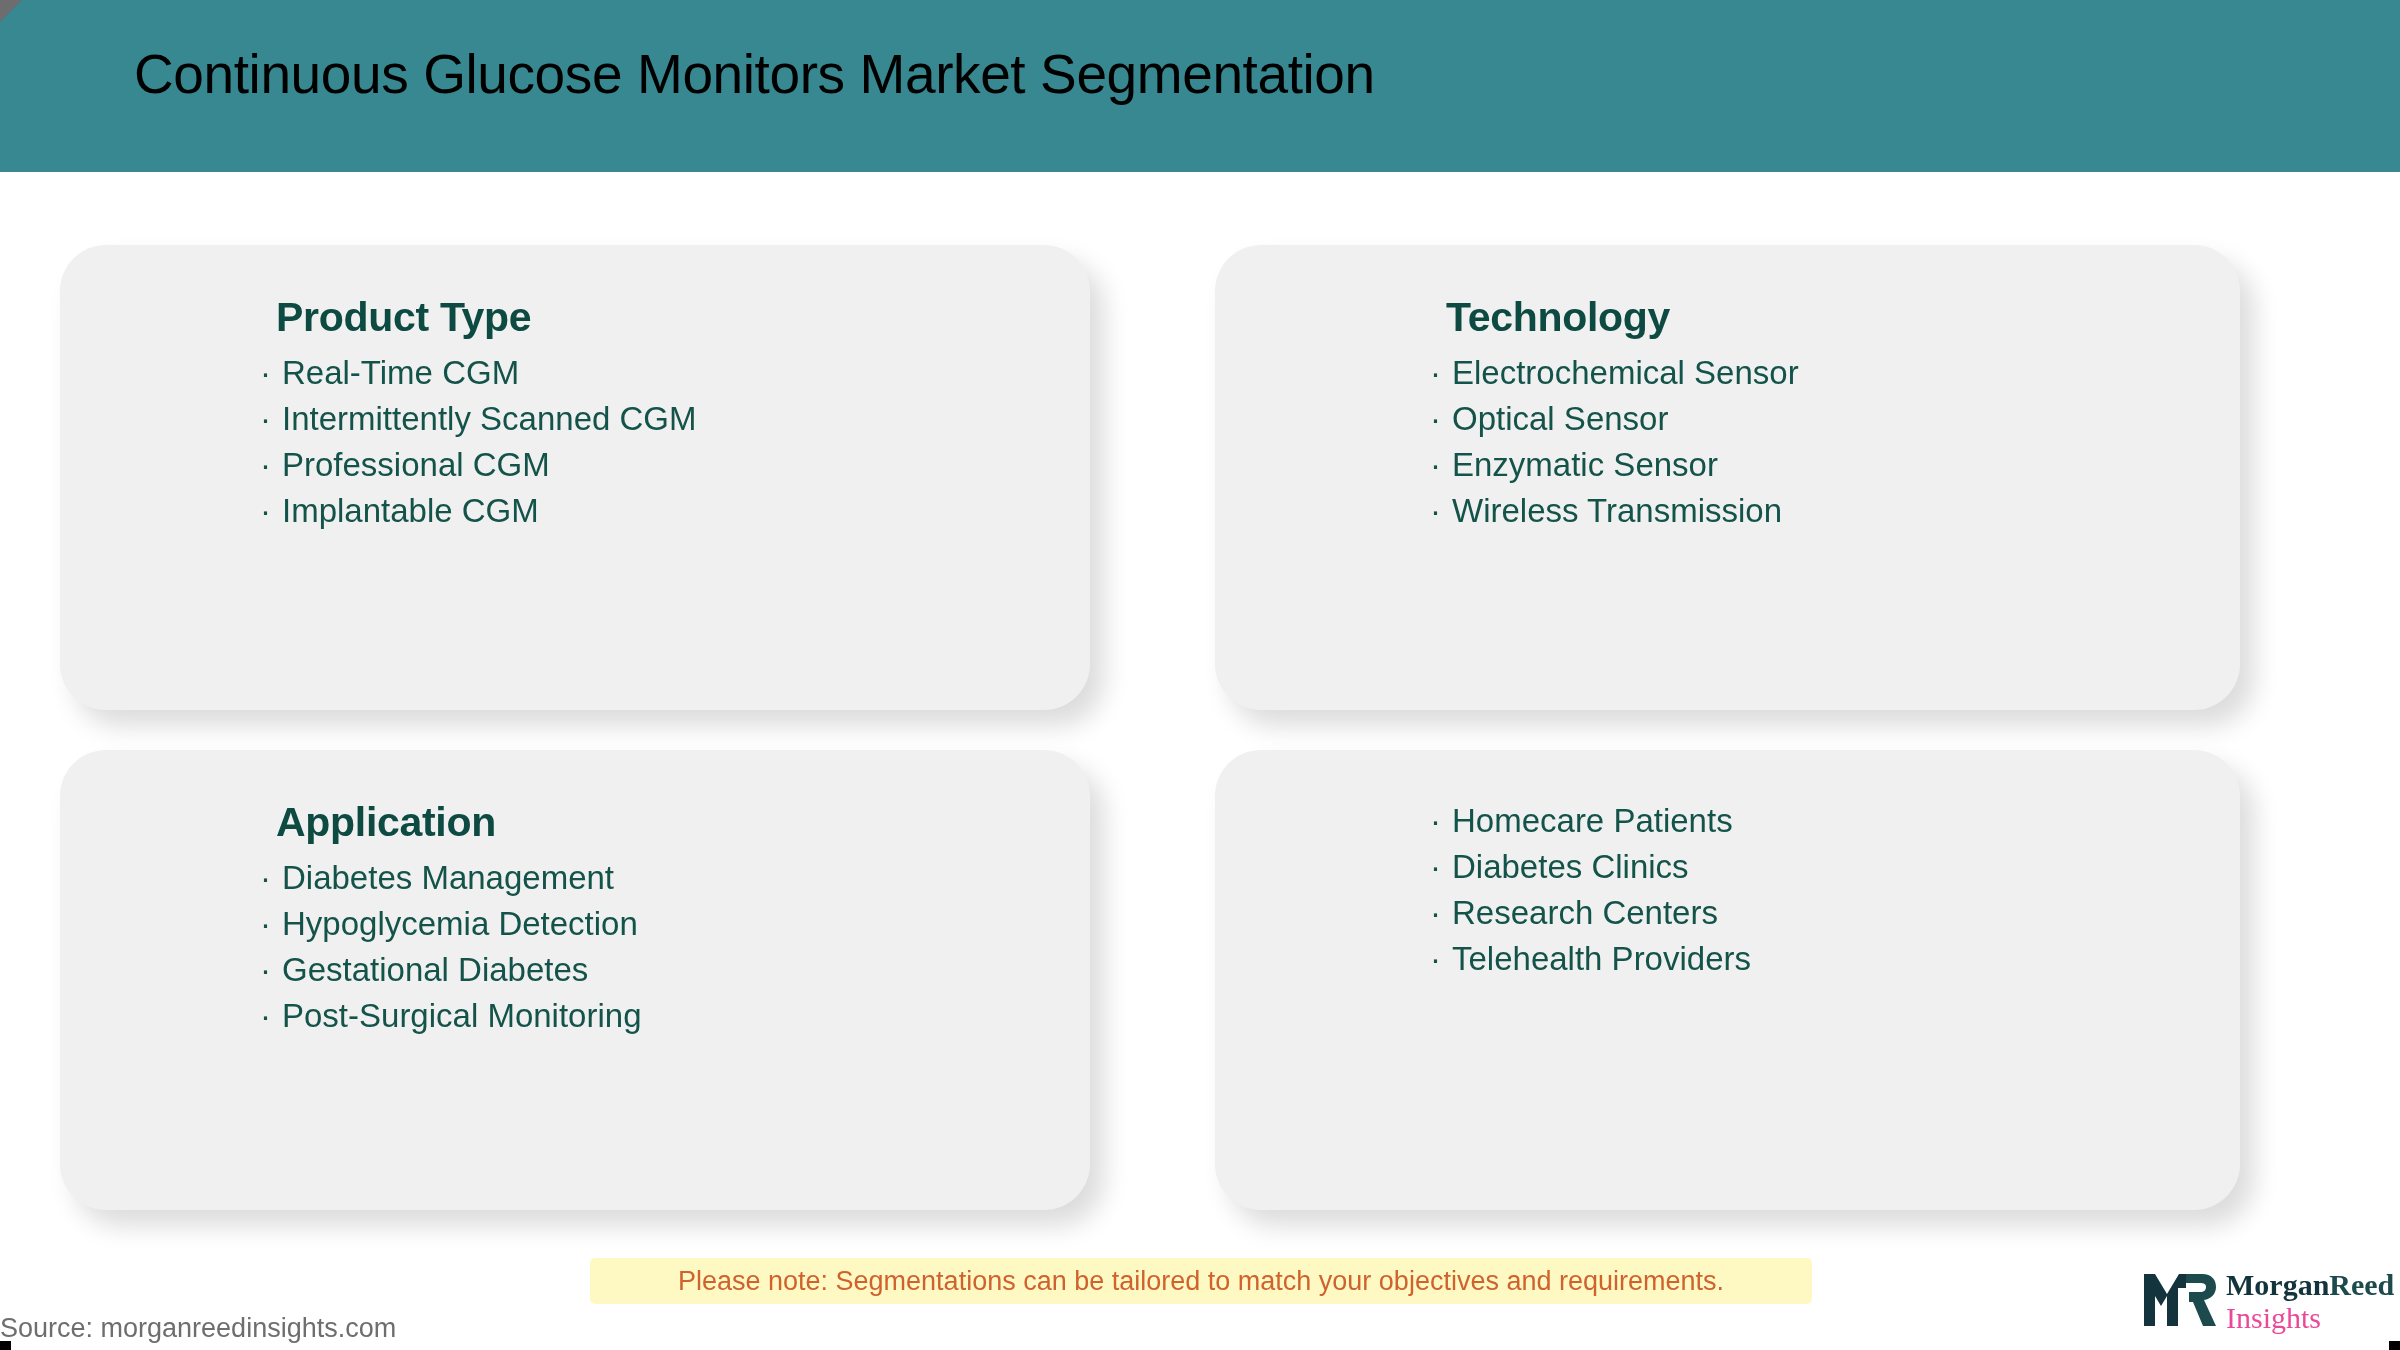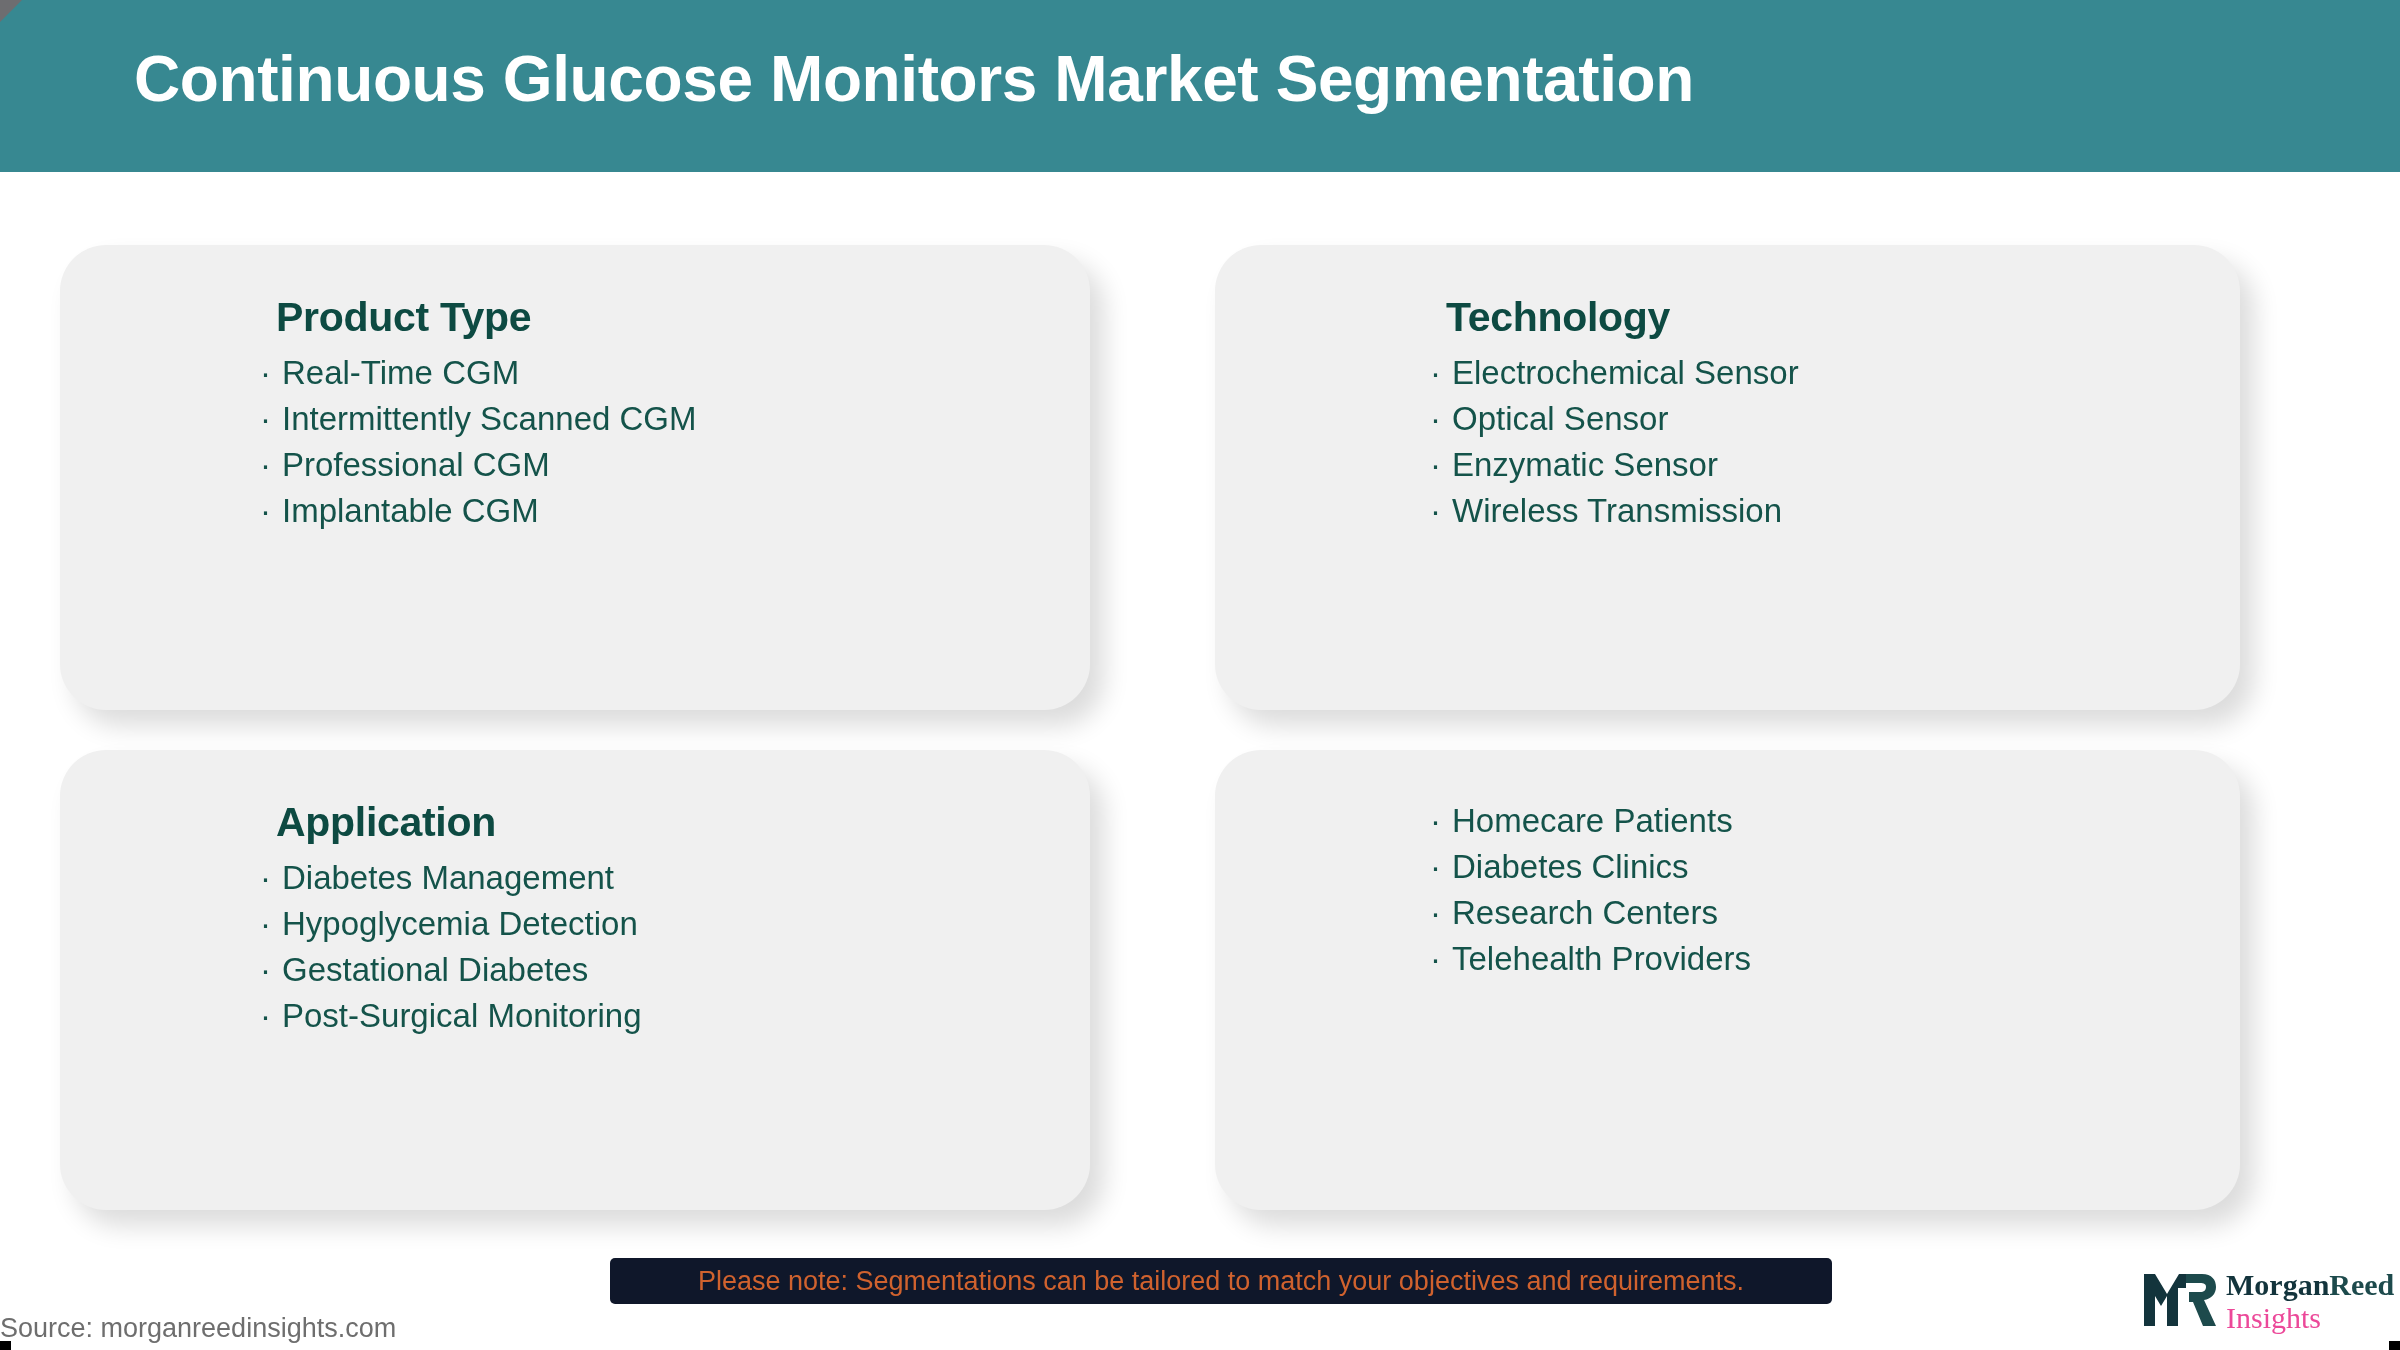--- a/index.html
+++ b/index.html
@@ -23,23 +23,23 @@
     top: 0;
     width: 2400px;
     height: 172px;
     background: #378891;
     box-sizing: border-box;
   }
   .header-title {
     position: absolute;
     left: 134px;
     top: 44px;
-    font-size: 64px;
-    font-weight: bold;
-    color: #ffffff;
+    font-size: 55px;
+    font-weight: normal;
+    color: #000000;
     letter-spacing: -0.4px;
     white-space: nowrap;
     line-height: 1.1;
   }
   
   .corner-notch {
     position: absolute;
     left: 0;
     top: 0;
     width: 0;
@@ -106,25 +106,25 @@
     left: 0;
     top: 0;
     font-size: 33px;
     line-height: 46px;
     color: #14534a;
   }
 
   
   .note-pill {
     position: absolute;
-    left: 610px;
+    left: 590px;
     top: 1258px;
     width: 1222px;
     height: 46px;
-    background: #0f172a;
+    background: #fef9c3;
     border-radius: 5px;
     box-sizing: border-box;
     display: flex;
     align-items: center;
     justify-content: center;
   }
   .note-text {
     font-size: 27px;
     color: #d0622e;
     white-space: nowrap;

